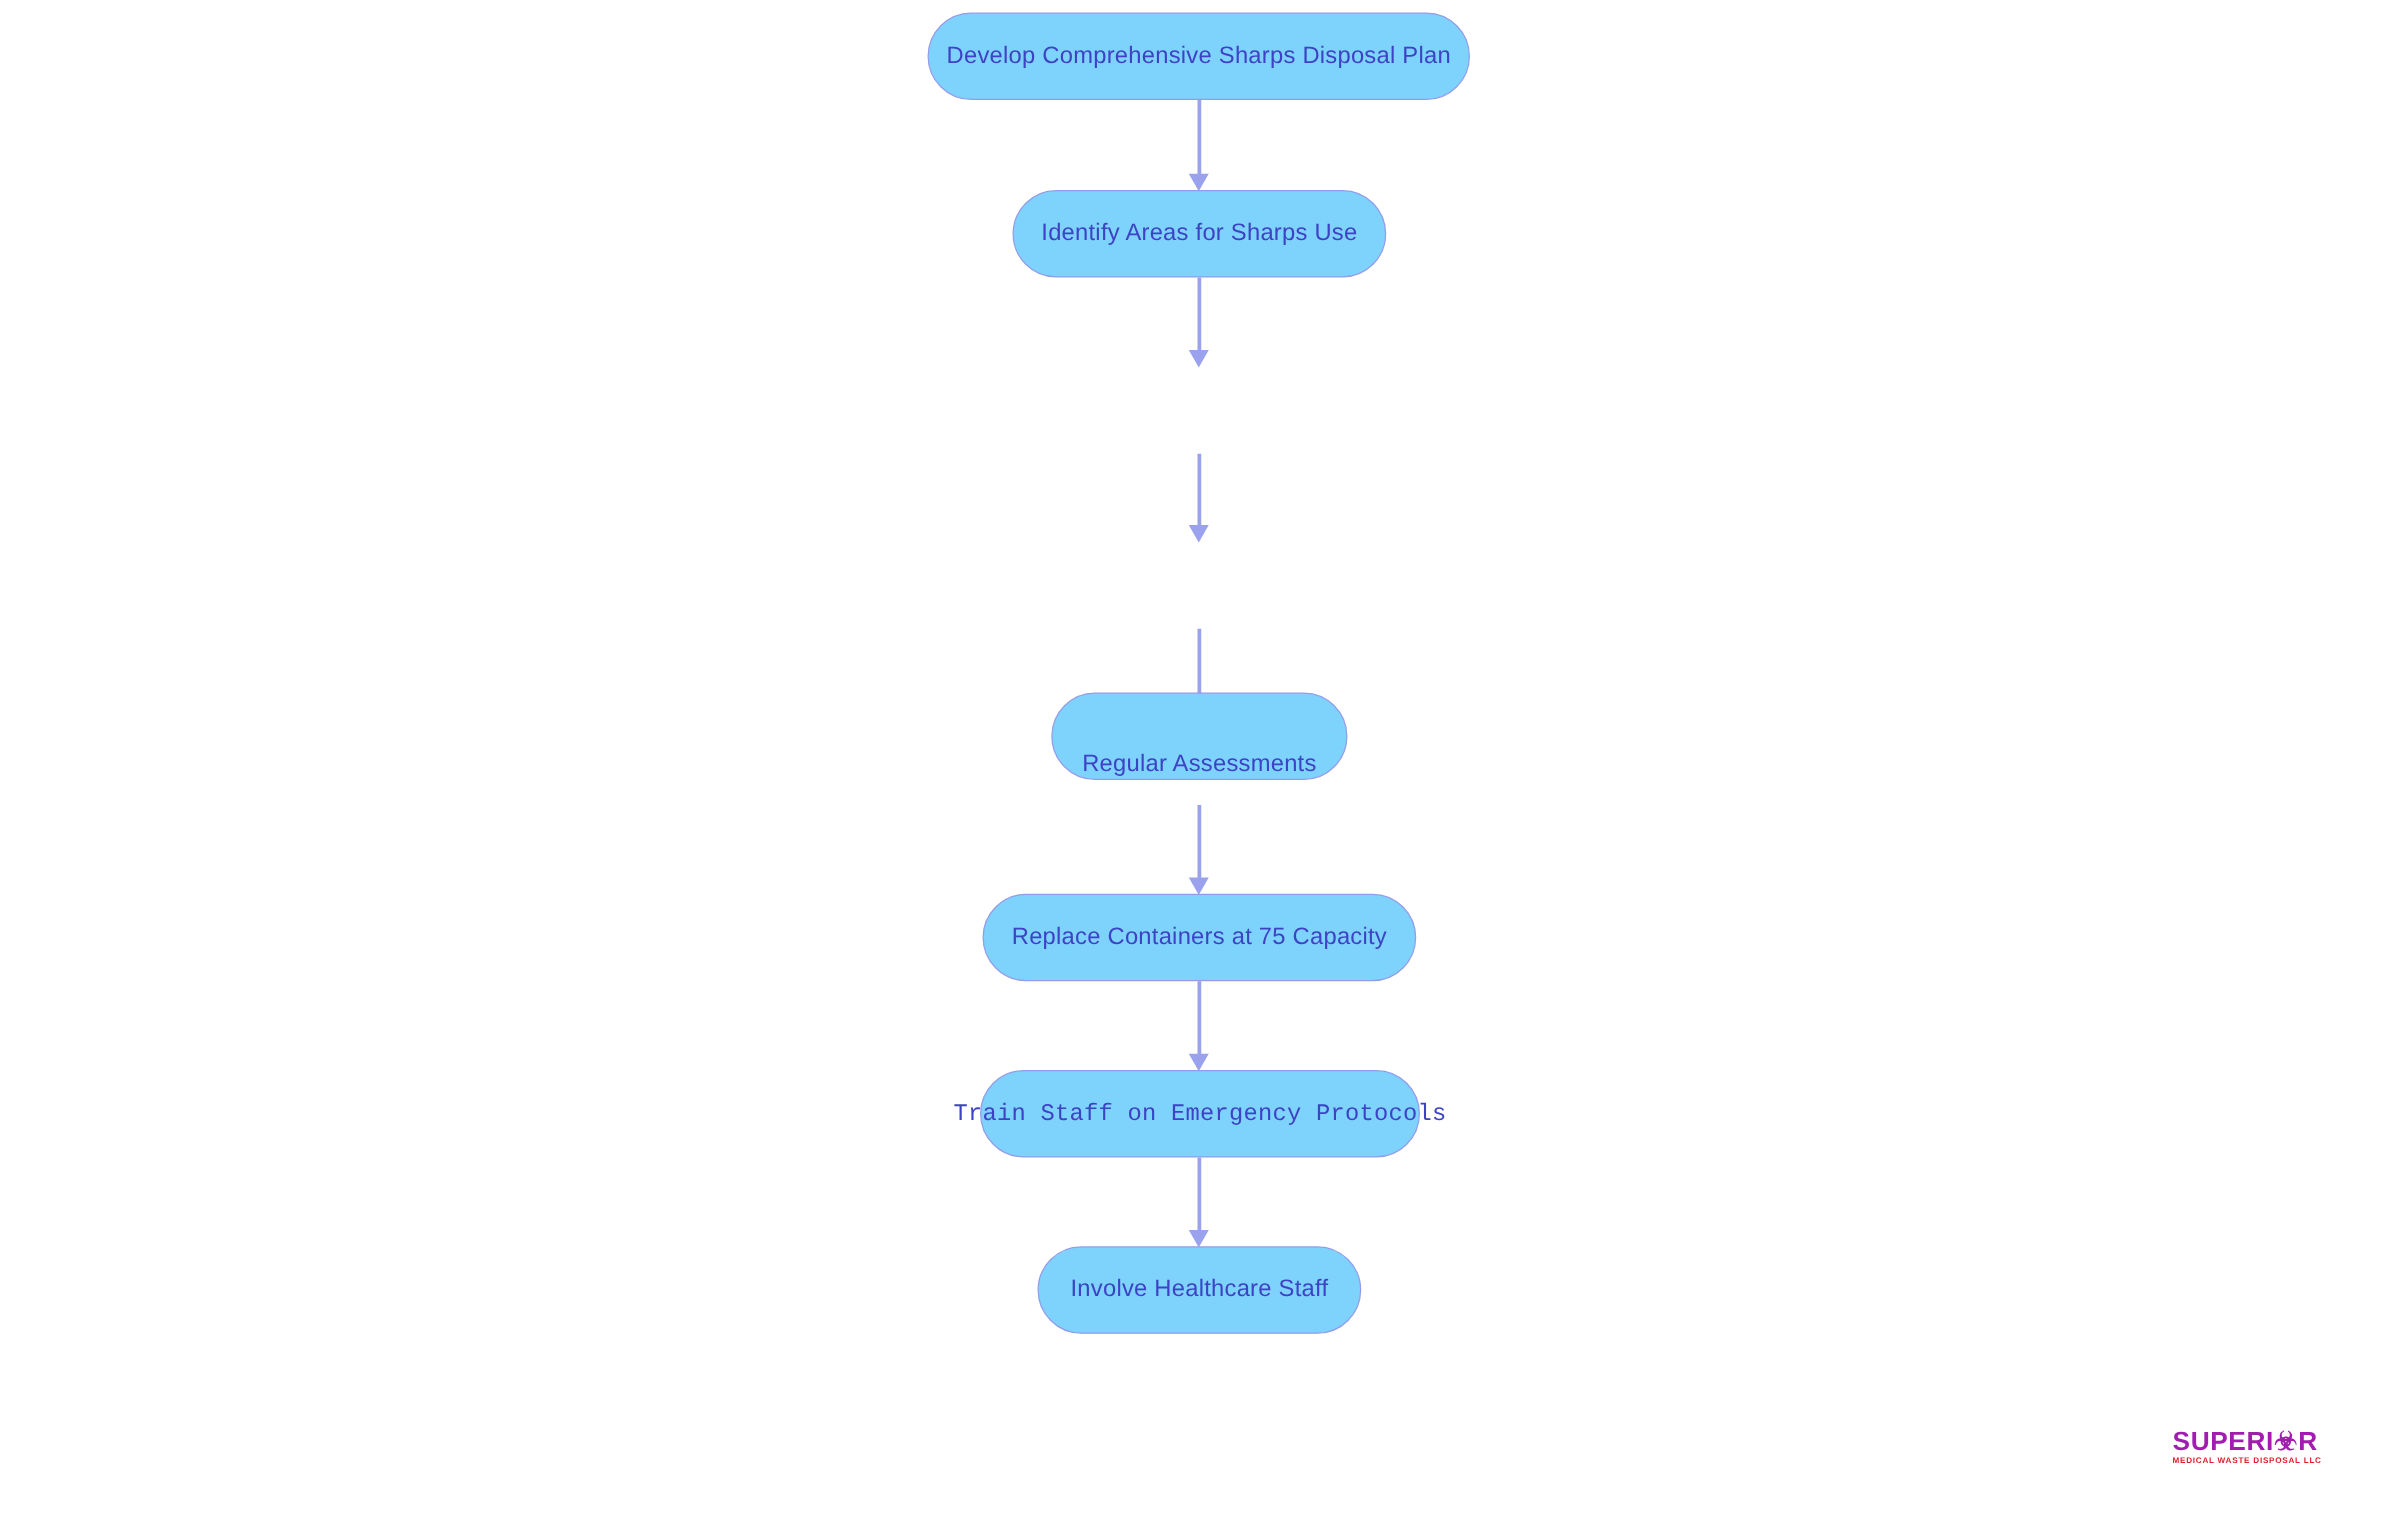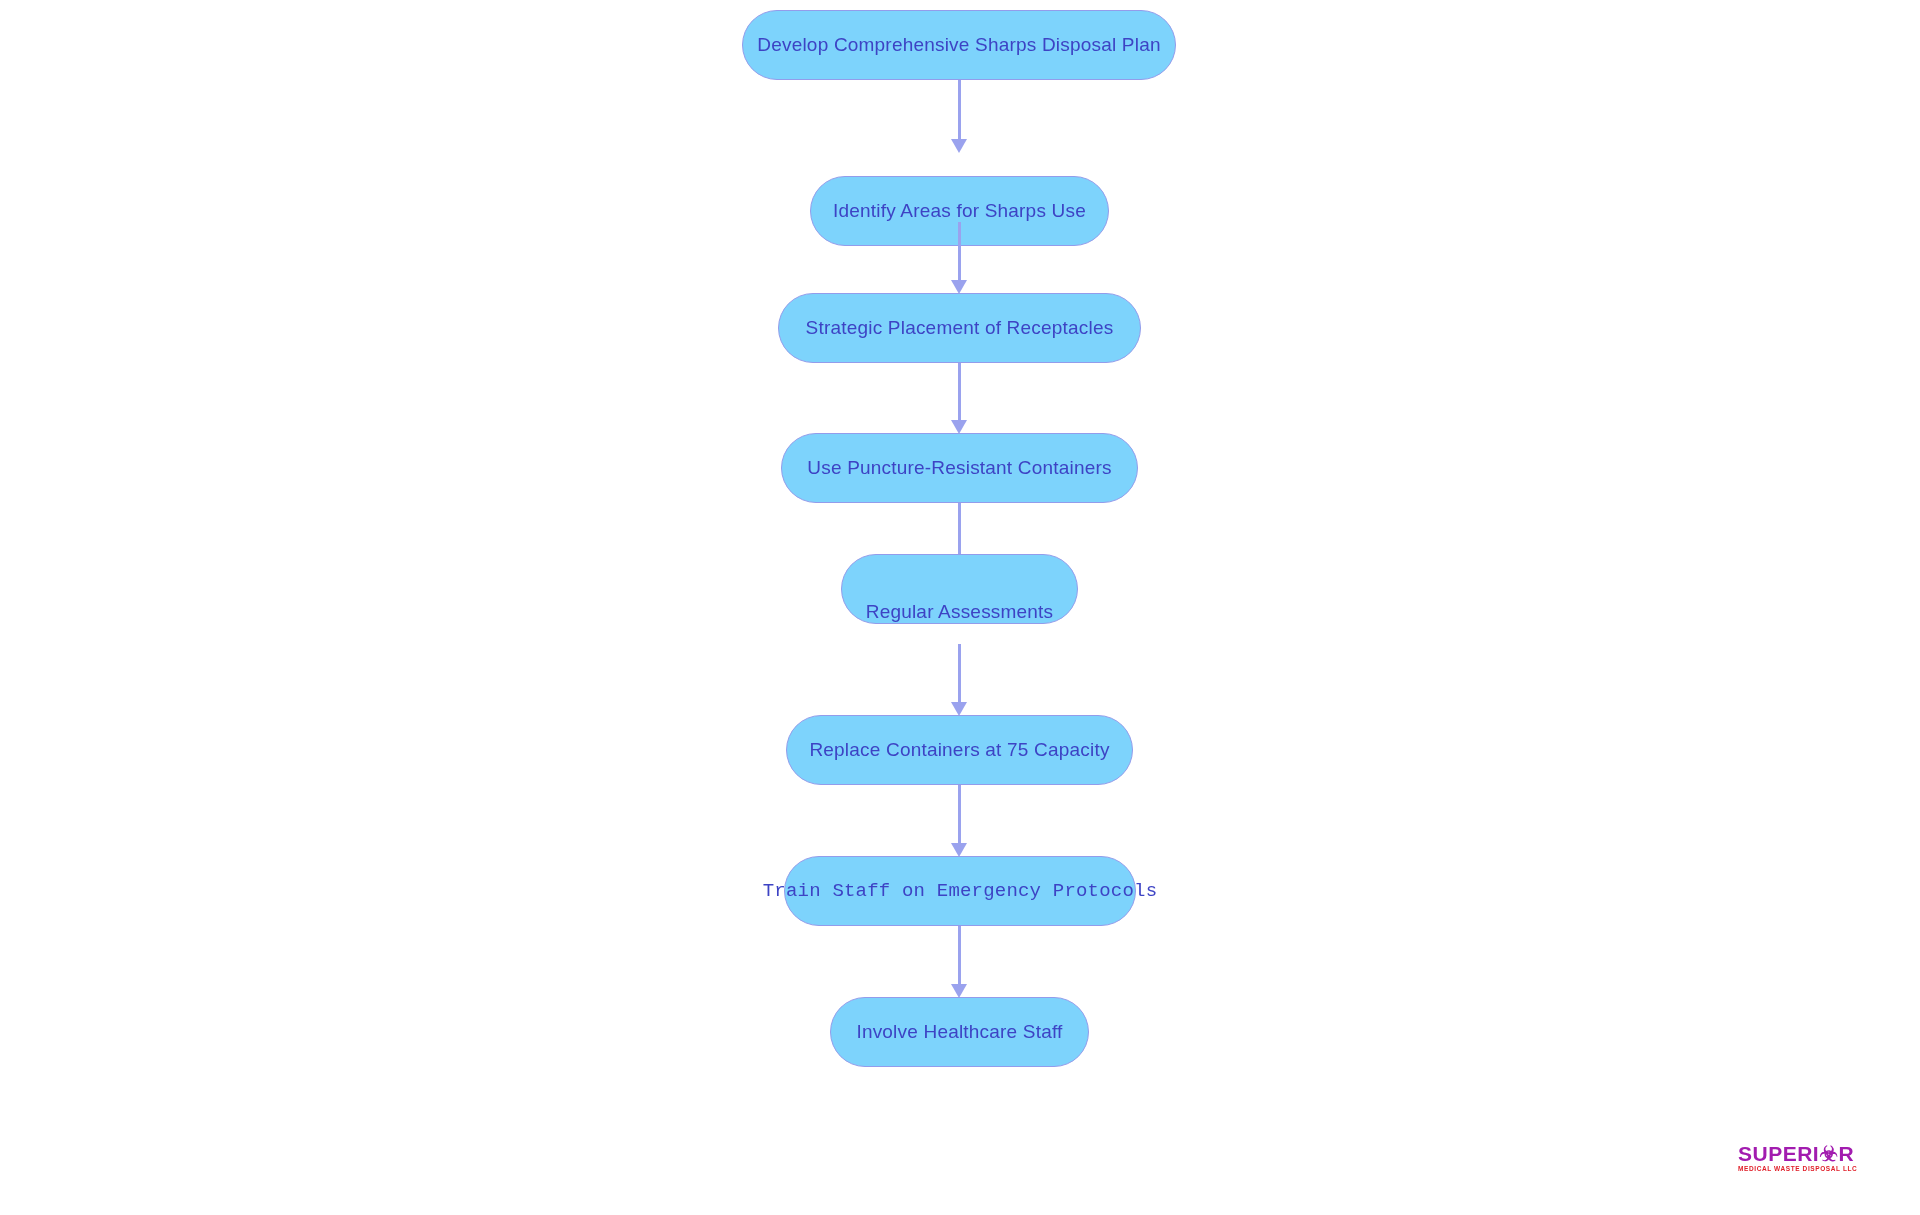--- a/index.html
+++ b/index.html
@@ -90,41 +90,35 @@
 
   <div class="flow-node" style="left:742px; top:10px; width:434px;">
     <span class="node-label">Develop Comprehensive Sharps Disposal Plan</span>
   </div>
 
   <div class="flow-arrow" style="top:80px; height:73px;">
     <div class="arrow-line"></div>
     <div class="arrow-head"></div>
   </div>
 
-  <div class="flow-node" style="left:810px; top:152px; width:299px;margin-top:24px;">
+  <div class="flow-node" style="left:810px; top:152px; width:299px;">
     <span class="node-label">Identify Areas for Sharps Use</span>
   </div>
 
   <div class="flow-arrow" style="top:222px; height:72px;">
     <div class="arrow-line"></div>
     <div class="arrow-head"></div>
   </div>
 
-  <div class="flow-node" style="left:778px; top:293px; width:363px;">
-    <span class="node-label">Strategic Placement of Receptacles</span>
-  </div>
 
   <div class="flow-arrow" style="top:363px; height:71px;">
     <div class="arrow-line"></div>
     <div class="arrow-head"></div>
   </div>
 
-  <div class="flow-node" style="left:781px; top:433px; width:357px;">
-    <span class="node-label">Use Puncture-Resistant Containers</span>
-  </div>
 
   <div class="flow-arrow" style="top:503px; height:72px;">
     <div class="arrow-line"></div>
     <div class="arrow-head"></div>
   </div>
 
   <div class="flow-node" style="left:841px; top:554px; width:237px;align-items:flex-end;">
     <span class="node-label">Regular Assessments</span>
   </div>
 

